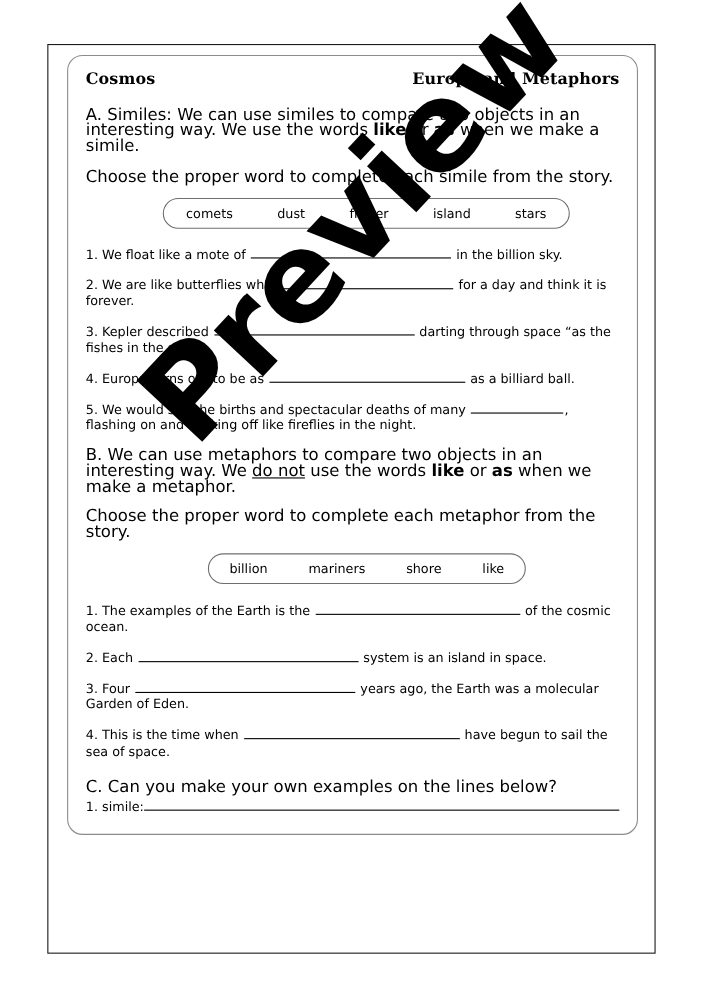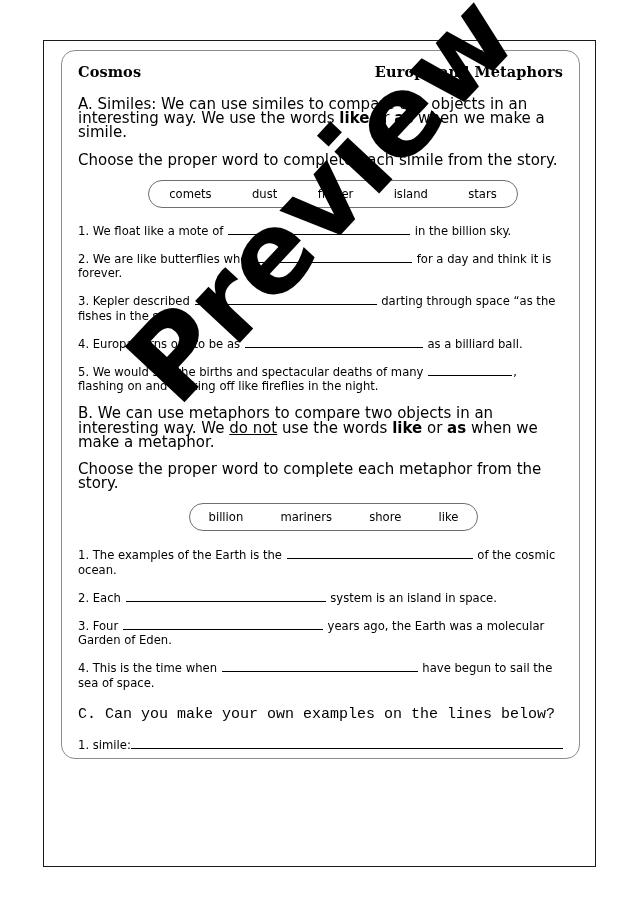--- a/index.html
+++ b/index.html
@@ -196,21 +196,21 @@
     </div>
 
     <p class="q"><span>1.</span><span> The examples of the Earth is the </span><span class="blank" style="width:186px"></span><span> of the cosmic ocean.</span></p>
 
     <p class="q"><span>2.</span><span> Each </span><span class="blank" style="width:200px"></span><span> system is an island in space.</span></p>
 
     <p class="q"><span>3.</span><span> Four </span><span class="blank" style="width:200px"></span><span> years ago, the Earth was a molecular Garden of Eden.</span></p>
 
     <p class="q"><span>4.</span><span> This is the time when </span><span class="blank" style="width:196px"></span><span> have begun to sail the sea of space.</span></p>
 
-    <p class="para" style="margin-top:18px;margin-bottom:16px;font-family:Liberation Mono, monospace;">C. Can you make your own examples on the lines below?</p>
+    <p class="para" style="margin-top:18px;margin-bottom:4px;">C. Can you make your own examples on the lines below?</p>
 
     <div class="answer-row">
       <span>1. simile:</span>
       <span class="rule"></span>
     </div>
     <div class="answer-line"></div>
 
     <div class="answer-row">
       <span>2.  metaphor:</span>
       <span class="rule"></span>

